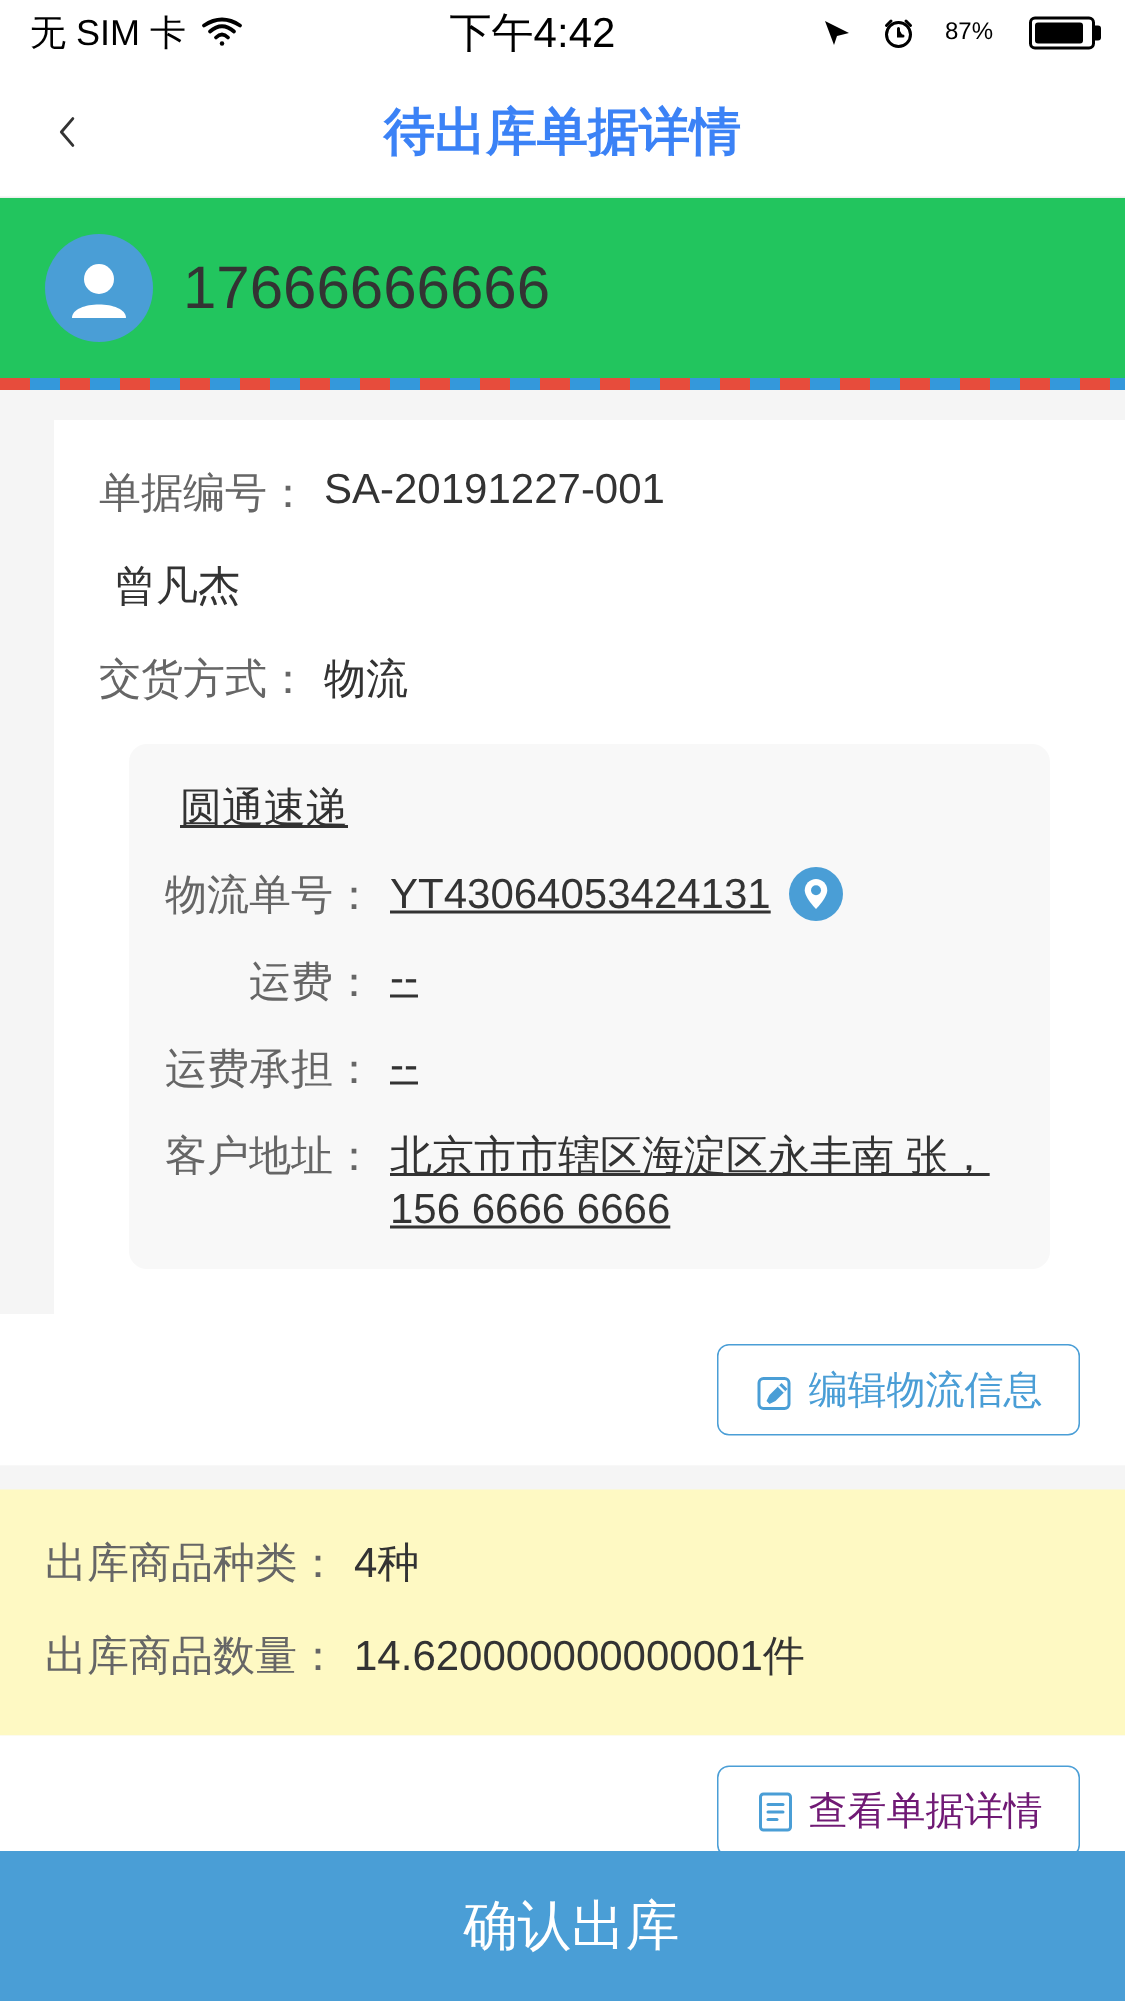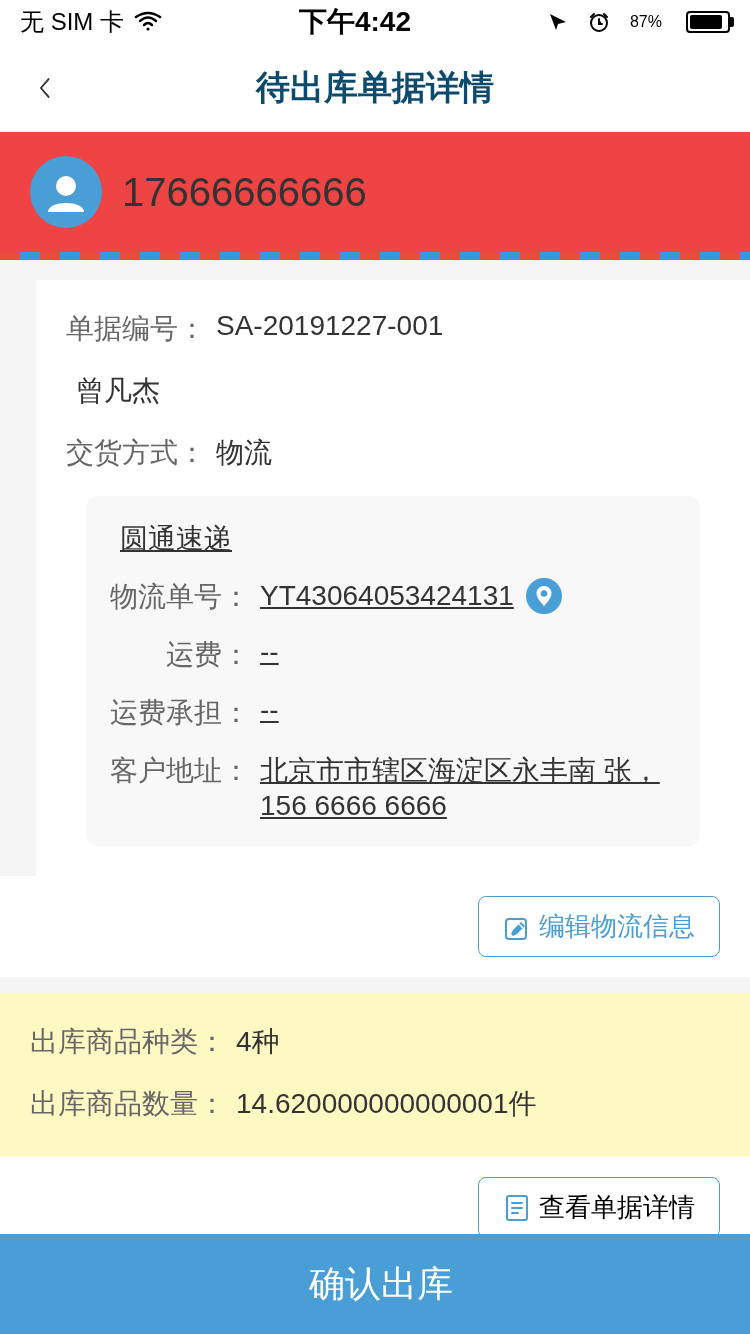--- a/index.html
+++ b/index.html
@@ -26,21 +26,21 @@
       font-size: 24px;
       color: #000;
     }
     .status-left {
       display: flex;
       align-items: center;
       gap: 10px;
     }
     .status-center {
       font-size: 28px;
-      font-weight: 700;
+      font-weight: 400;
     }
     .status-right {
       display: flex;
       align-items: center;
       gap: 20px;
       font-size: 16px;
     }
     .battery-icon {
       display: inline-block;
       width: 44px;
@@ -92,37 +92,37 @@
       justify-content: center;
       cursor: pointer;
     }
     .nav-back svg {
       width: 28px;
       height: 28px;
     }
     .nav-title {
       font-size: 34px;
       font-weight: 600;
-      color: #0c4a6e;
+      color: #3b82f6;
     }
 
     
     .dashed-divider {
       width: 750px;
       height: 8px;
       background: repeating-linear-gradient(
         90deg,
         #e74c3c 0px, #e74c3c 20px,
         #3498db 20px, #3498db 40px
       );
     }
 
     
     .user-header {
-      background: #ef4444;
+      background: #22c55e;
       padding: 24px 30px;
       display: flex;
       align-items: center;
       gap: 20px;
     }
     .user-avatar {
       width: 72px;
       height: 72px;
       border-radius: 50%;
       background: #4a9ed6;
@@ -259,21 +259,21 @@
       display: flex;
       justify-content: flex-end;
     }
     .view-btn {
       display: flex;
       align-items: center;
       gap: 8px;
       border: 1.5px solid #4a9ed6;
       border-radius: 8px;
       padding: 12px 24px;
-      color: #000000;
+      color: #701a75;
       font-size: 26px;
       background: #fff;
       cursor: pointer;
     }
     .view-btn svg {
       width: 28px;
       height: 28px;
       fill: none;
       stroke: #4a9ed6;
       stroke-width: 2;

